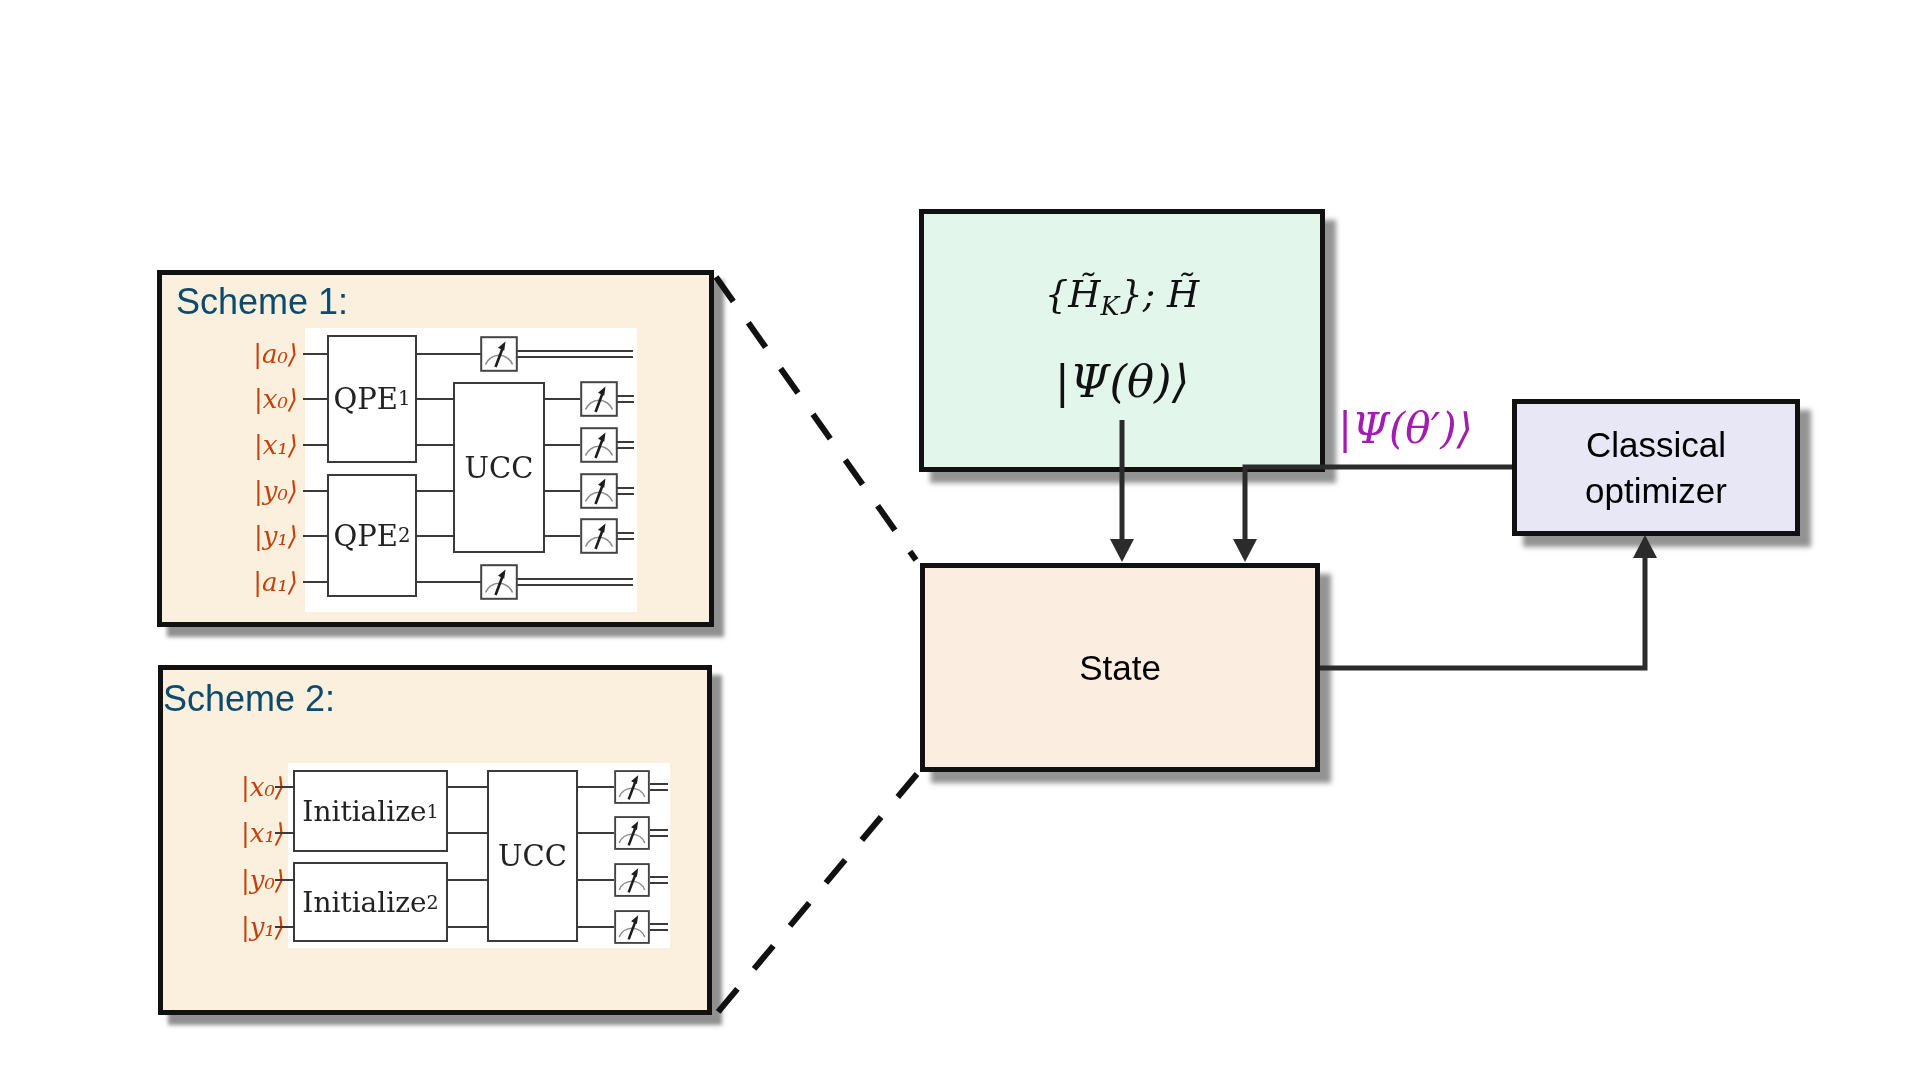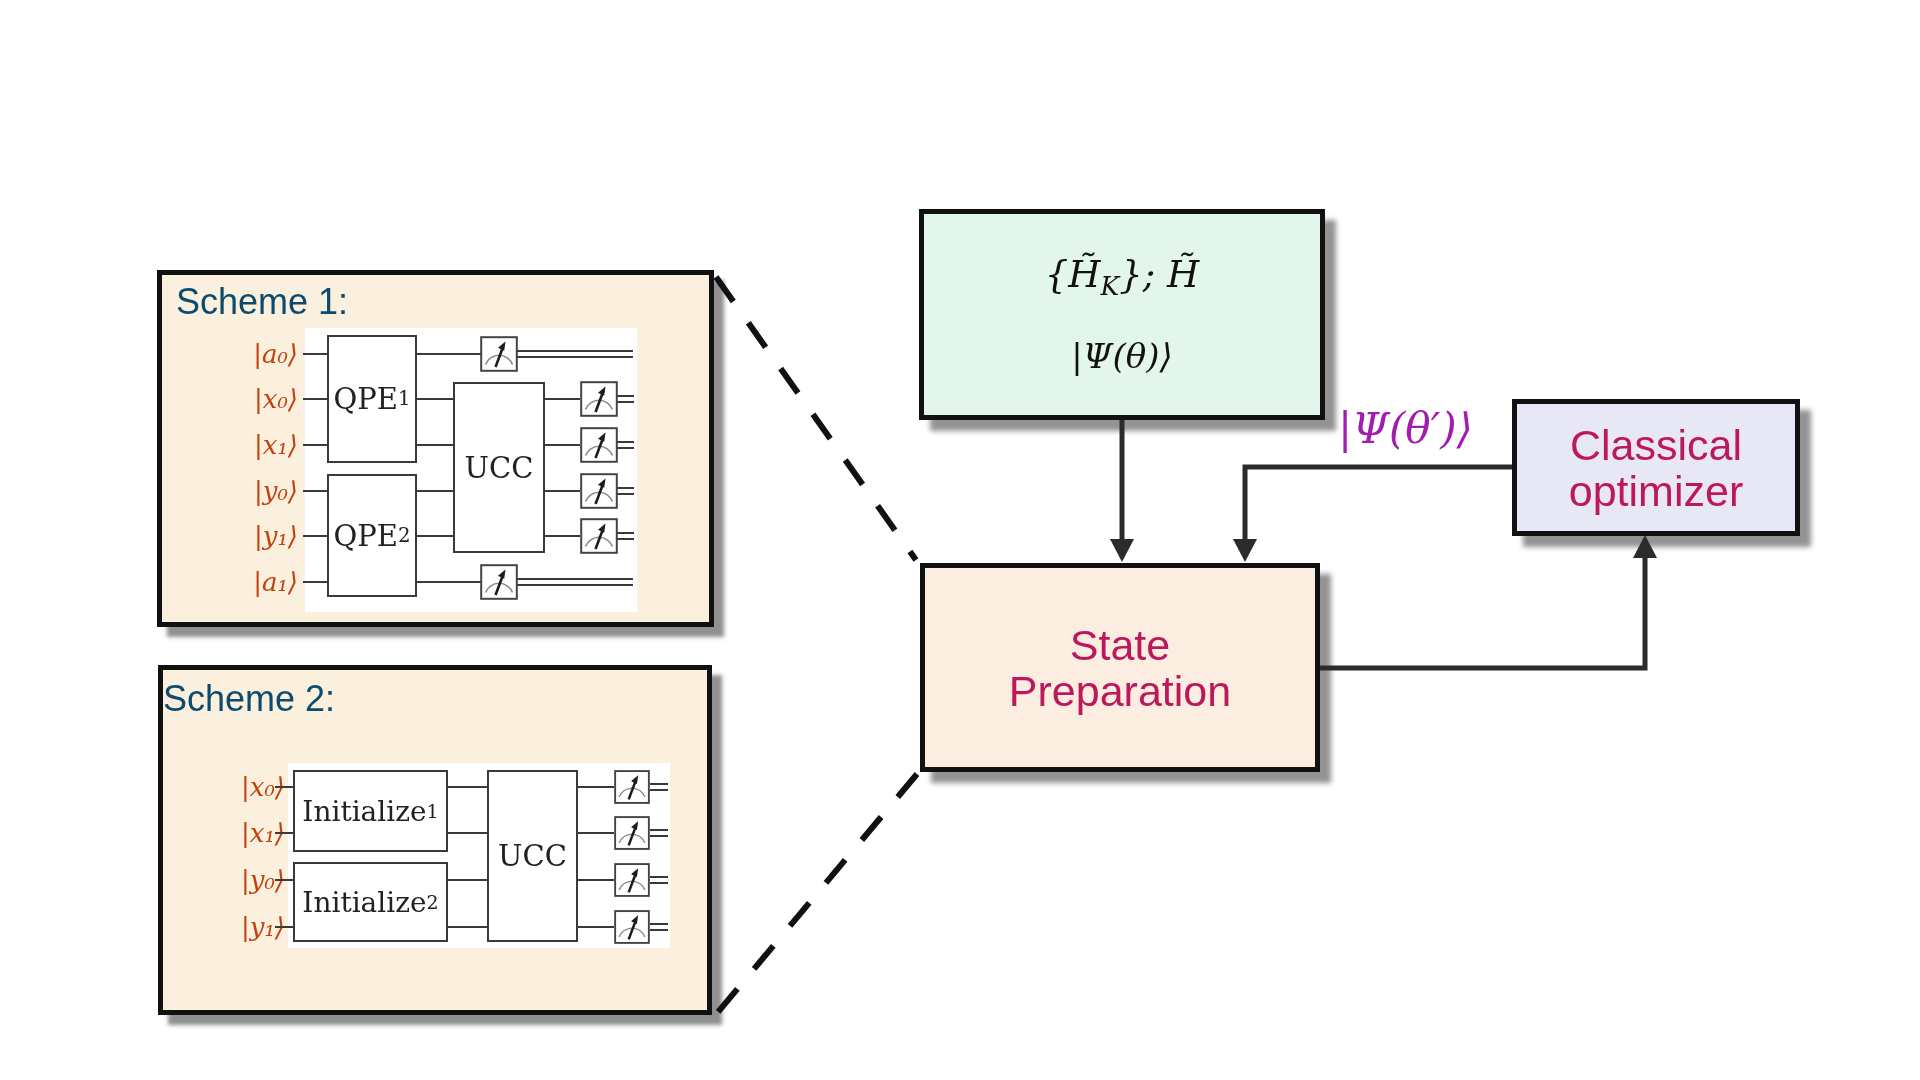--- a/index.html
+++ b/index.html
@@ -22,21 +22,21 @@
   .gate sub{font-size:0.68em;line-height:0;}
   .meas{position:absolute;width:38px;height:36px;}
   .meas svg{display:block;width:100%;height:100%;}
 
   
   .flowbox{position:absolute;border:5px solid #111;box-sizing:border-box;
            box-shadow:11px 11px 5px rgba(120,120,120,0.8);
            display:flex;flex-direction:column;align-items:center;justify-content:center;}
   .mathline{font-family:"DejaVu Serif","DejaVu Sans",serif;font-style:italic;color:#111;white-space:nowrap;}
   .mathline sub{font-size:0.68em;font-style:italic;}
-  .sansline{font-size:43px;line-height:46px;color:#be185d;text-align:right;white-space:nowrap;}
+  .sansline{font-size:35px;line-height:46px;color:#000000;text-align:right;white-space:nowrap;}
 
   .floatmath{position:absolute;font-family:"DejaVu Serif","DejaVu Sans",serif;font-style:italic;
              color:#a21caf;white-space:nowrap;}
 
   #arrow-layer{position:absolute;left:0;top:0;pointer-events:none;}
 </style>
 </head>
 <body>
 
 <div id="canvas">
@@ -188,30 +188,29 @@
     <div class="meas" style="left:451px;top:239px;width:36px;">
         <svg viewBox="0 0 38 36" xmlns="http://www.w3.org/2000/svg">
           <rect x="1.2" y="1.2" width="35.6" height="33.6" fill="#ffffff" stroke="#444" stroke-width="2"></rect>
           <path d="M5.5 28.5 A 14.5 14.5 0 0 1 32.5 28.5" fill="none" stroke="#8a8a8a" stroke-width="1.6"></path>
           <line x1="15.5" y1="31" x2="22.5" y2="12.5" stroke="#1c1c1c" stroke-width="2.6"></line>
           <polygon points="25.5,5.5 18,11.8 24.2,14.8" fill="#1c1c1c"></polygon>
         </svg>
       </div>
   </div>
 
-  <div class="flowbox" style="left:919px;top:209px;width:406px;height:211px;background:#e3f6ec;gap:34px;">
+  <div class="flowbox" style="left:919px;top:209px;width:406px;height:263px;background:#e3f6ec;gap:34px;">
     <div class="mathline" style="font-size:37px;">
       <span>{H̃</span><sub>K</sub><span>}; H̃</span>
     </div>
-    <div class="mathline" style="font-size:34px;">|Ψ(θ)⟩</div>
+    <div class="mathline" style="font-size:45px;">|Ψ(θ)⟩</div>
   </div>
 
   <div class="flowbox" style="left:920px;top:563px;width:400px;height:209px;background:#fbeee1;">
     <div class="sansline">State</div>
-    <div class="sansline">Preparation</div>
   </div>
 
   <div class="flowbox" style="left:1512px;top:399px;width:288px;height:137px;background:#e8e7f6;">
     <div class="sansline">Classical</div>
     <div class="sansline">optimizer</div>
   </div>
 
   <svg id="arrow-layer" width="1920" height="1080" viewBox="0 0 1920 1080">
 
     <line x1="1122" y1="420" x2="1122" y2="544" stroke="#2b2b2b" stroke-width="5"></line>

